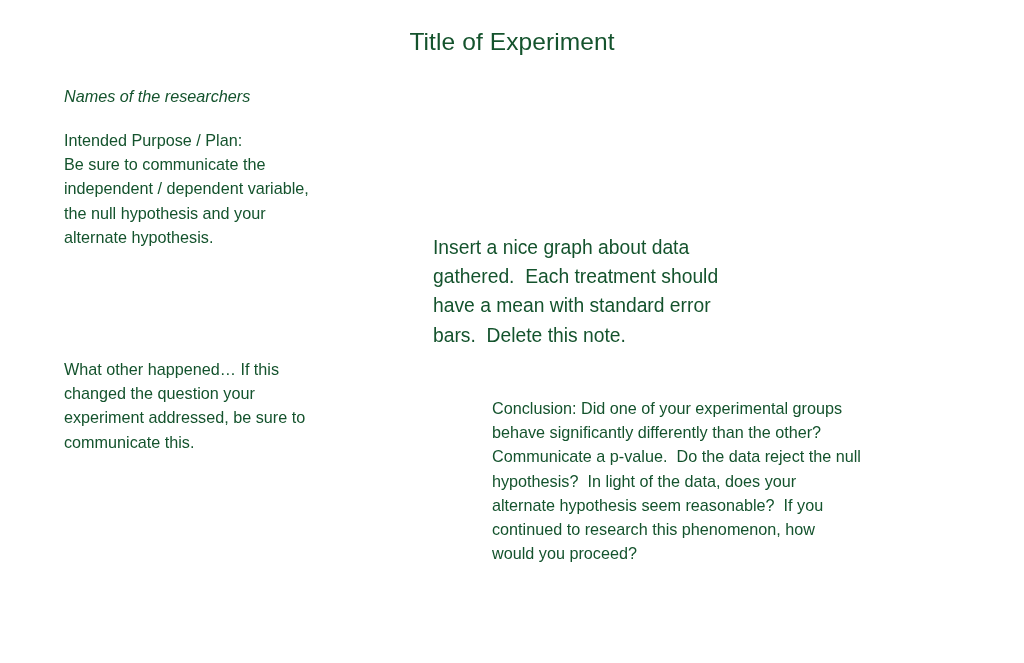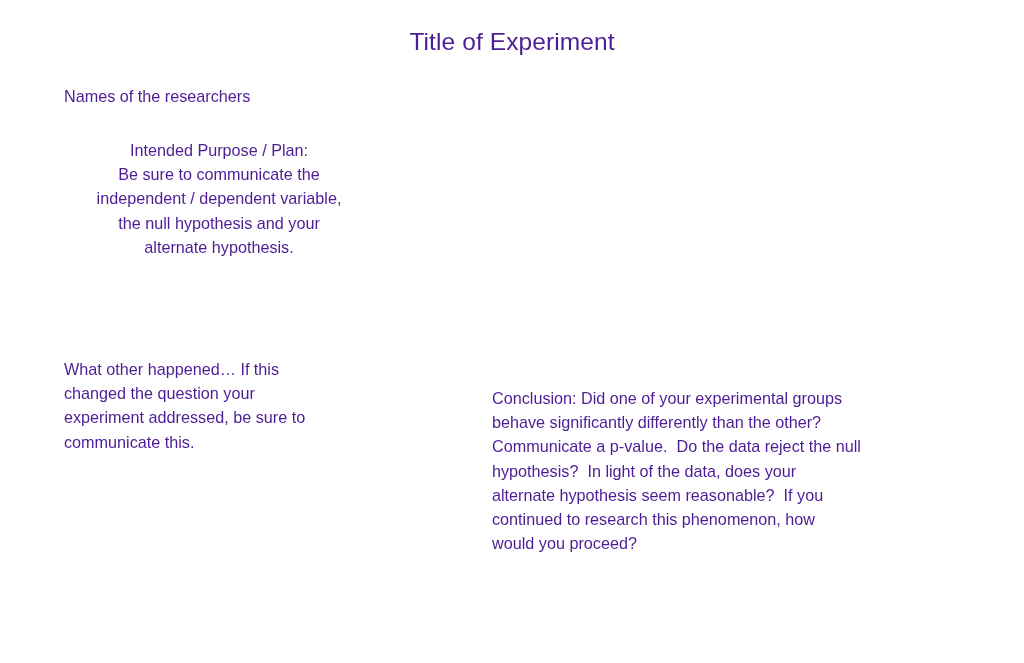--- a/index.html
+++ b/index.html
@@ -16,21 +16,21 @@
   }
   .slide {
     position: relative;
     width: 1024px;
     height: 663px;
     background: #ffffff;
   }
   .tb {
     position: absolute;
     white-space: pre-wrap;
-    color: #4c1d95;
+    color: #14532d;
   }
   
   #title {
     left: 0;
     top: 26px;
     width: 1024px;
     text-align: center;
     font-size: 24.5px;
     line-height: 32px;
     font-weight: 400;
@@ -39,26 +39,26 @@
   
   .body-sm {
     font-size: 16.2px;
     line-height: 24.2px;
     font-weight: 400;
   }
   #names {
     left: 64px;
     top: 84px;
     width: 330px;
+    font-style: italic;
   }
   #purpose {
     left: 64px;
-    top: 138px;
+    top: 128px;
     width: 310px;
-    text-align: center;
   }
   #happened {
     left: 64px;
     top: 357px;
     width: 315px;
   }
   
   .body-lg {
     font-size: 19.3px;
     line-height: 29.2px;
@@ -69,21 +69,21 @@
     top: 109px;
     width: 400px;
   }
   #graph-note {
     left: 433px;
     top: 233px;
     width: 380px;
   }
   #conclusion {
     left: 492px;
-    top: 386px;
+    top: 396px;
     width: 450px;
   }
 </style>
 </head>
 <body>
 
 <div class="slide">
 
   <div class="tb" id="title">Title of Experiment</div>
 
@@ -94,20 +94,24 @@
 independent / dependent variable,
 the null hypothesis and your
 alternate hypothesis.</div>
 
   <div class="tb body-sm" id="happened">What other happened… If this
 changed the question your
 experiment addressed, be sure to
 communicate this.</div>
 
 
+  <div class="tb body-lg" id="graph-note">Insert a nice graph about data
+gathered.  Each treatment should
+have a mean with standard error
+bars.  Delete this note.</div>
 
   <div class="tb body-sm" id="conclusion">Conclusion: Did one of your experimental groups
 behave significantly differently than the other?
 Communicate a p-value.  Do the data reject the null
 hypothesis?  In light of the data, does your
 alternate hypothesis seem reasonable?  If you
 continued to research this phenomenon, how
 would you proceed?</div>
 
 </div>

